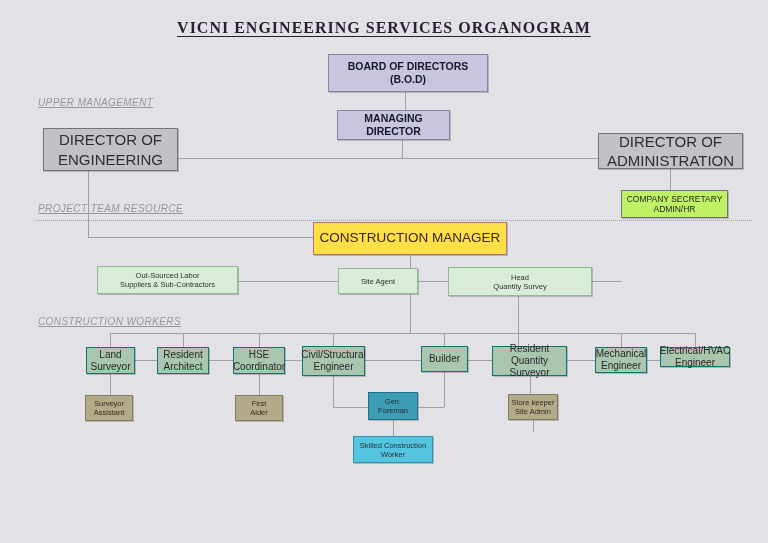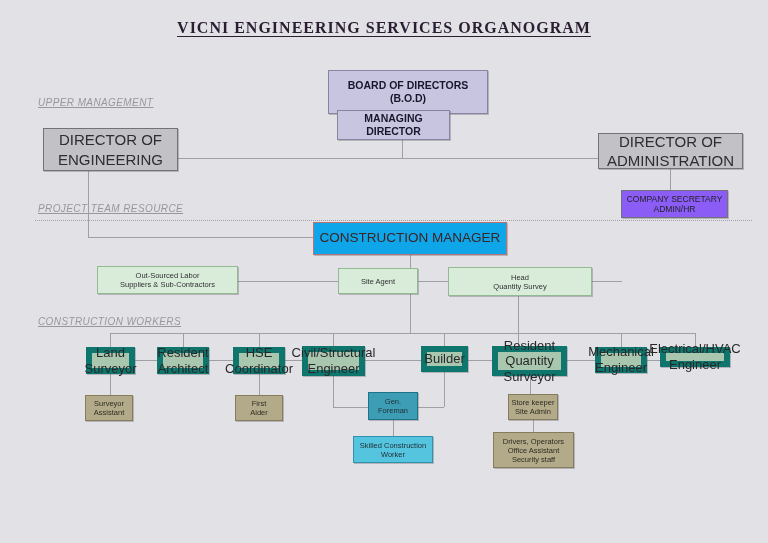--- a/index.html
+++ b/index.html
@@ -8,24 +8,24 @@
   .title{position:absolute;left:0;right:0;top:19px;text-align:center;
          font-family:"Liberation Serif",serif;font-weight:bold;font-size:16px;
          letter-spacing:1px;color:#2a1e31;text-decoration:underline;text-underline-offset:3px;}
   .sec{position:absolute;font-style:italic;font-size:10px;color:#98979c;
        text-decoration:underline;letter-spacing:.4px;}
   .node{position:absolute;box-sizing:border-box;display:flex;align-items:center;
         justify-content:center;text-align:center;white-space:pre-line;line-height:1.2;
         box-shadow:1px 1px 0 rgba(95,95,100,.35);}
   .lav {background:#c8c5e1;border:1px solid #8785a0;font-weight:bold;font-size:10.5px;color:#17172b;}
   .grayb{background:#c2c1c6;border:1px solid #737278;font-size:15px;color:#2e2e30;line-height:1.3;}
-  .grays{background:#8b5cf6;border:1px solid #737278;font-size:8.5px;color:#242426;}
-  .pink{background:#0ea5e9;border:1px solid #b97373;font-size:13.5px;color:#3c2424;}
+  .grays{background:#bef264;border:1px solid #737278;font-size:8.5px;color:#242426;}
+  .pink{background:#fde047;border:1px solid #b97373;font-size:13.5px;color:#3c2424;}
   .lg  {background:#d9ecda;border:1px solid #92b894;font-size:7.5px;color:#303032;}
-  .sage{background:#a9c6ae;border:6px solid #0f766e;font-size:13px;color:#28282a;}
+  .sage{background:#a9c6ae;border:1px solid #0f766e;font-size:10px;color:#28282a;}
   .tan {background:#b3aa89;border:1px solid #857c5d;font-size:7.5px;color:#2e2c22;}
   .teal{background:#3d9db4;border:1px solid #1f7288;font-size:7.5px;color:#20323a;}
   .cyan{background:#55c4de;border:1px solid #2f93ad;font-size:7.5px;color:#20323a;}
   .ln{position:absolute;background:#9f9fa4;}
   .dotted{position:absolute;height:0;border-top:1px dotted #a2a1a7;}
 </style>
 </head>
 <body>
 
 <div id="stage">
@@ -65,21 +65,21 @@
   <div class="ln" style="left:333px;top:376px;width:1px;height:31px"></div>
   <div class="ln" style="left:333px;top:407px;width:35px;height:1px"></div>
   <div class="ln" style="left:444px;top:372px;width:1px;height:35px"></div>
   <div class="ln" style="left:418px;top:407px;width:26px;height:1px"></div>
   <div class="ln" style="left:393px;top:420px;width:1px;height:16px"></div>
   <div class="ln" style="left:530px;top:376px;width:1px;height:18px"></div>
   <div class="ln" style="left:533px;top:420px;width:1px;height:12px"></div>
 
   <div class="dotted" style="left:35px;top:220px;width:717px"></div>
 
-  <div class="node lav" style="left:328px;top:70px;width:160px;height:44px">BOARD OF DIRECTORS (B.O.D)</div>
+  <div class="node lav" style="left:328px;top:54px;width:160px;height:38px">BOARD OF DIRECTORS (B.O.D)</div>
   <div class="node lav" style="left:337px;top:110px;width:113px;height:30px">MANAGING DIRECTOR</div>
   <div class="node grayb" style="left:43px;top:128px;width:135px;height:43px">DIRECTOR OF
 ENGINEERING</div>
   <div class="node grayb" style="left:598px;top:133px;width:145px;height:36px">DIRECTOR OF
 ADMINISTRATION</div>
   <div class="node grays" style="left:621px;top:190px;width:107px;height:28px">COMPANY SECRETARY
 ADMIN/HR</div>
   <div class="node pink" style="left:313px;top:222px;width:194px;height:33px">CONSTRUCTION MANAGER</div>
   <div class="node lg" style="left:97px;top:266px;width:141px;height:28px">Out-Sourced Labor
 Suppliers &amp; Sub-Contractors</div>
@@ -104,17 +104,14 @@
   <div class="node tan" style="left:85px;top:395px;width:48px;height:26px">Surveyor
 Assistant</div>
   <div class="node tan" style="left:235px;top:395px;width:48px;height:26px">First
 Aider</div>
   <div class="node teal" style="left:368px;top:392px;width:50px;height:28px">Gen.
 Foreman</div>
   <div class="node tan" style="left:508px;top:394px;width:50px;height:26px">Store keeper
 Site Admin</div>
   <div class="node cyan" style="left:353px;top:436px;width:80px;height:27px">Skilled Construction
 Worker</div>
-  <div class="node tan" style="left:493px;top:432px;width:81px;height:36px">Drivers, Operators
-Office Assistant
-Security staff</div>
 
 </div>
 
 </body></html>

